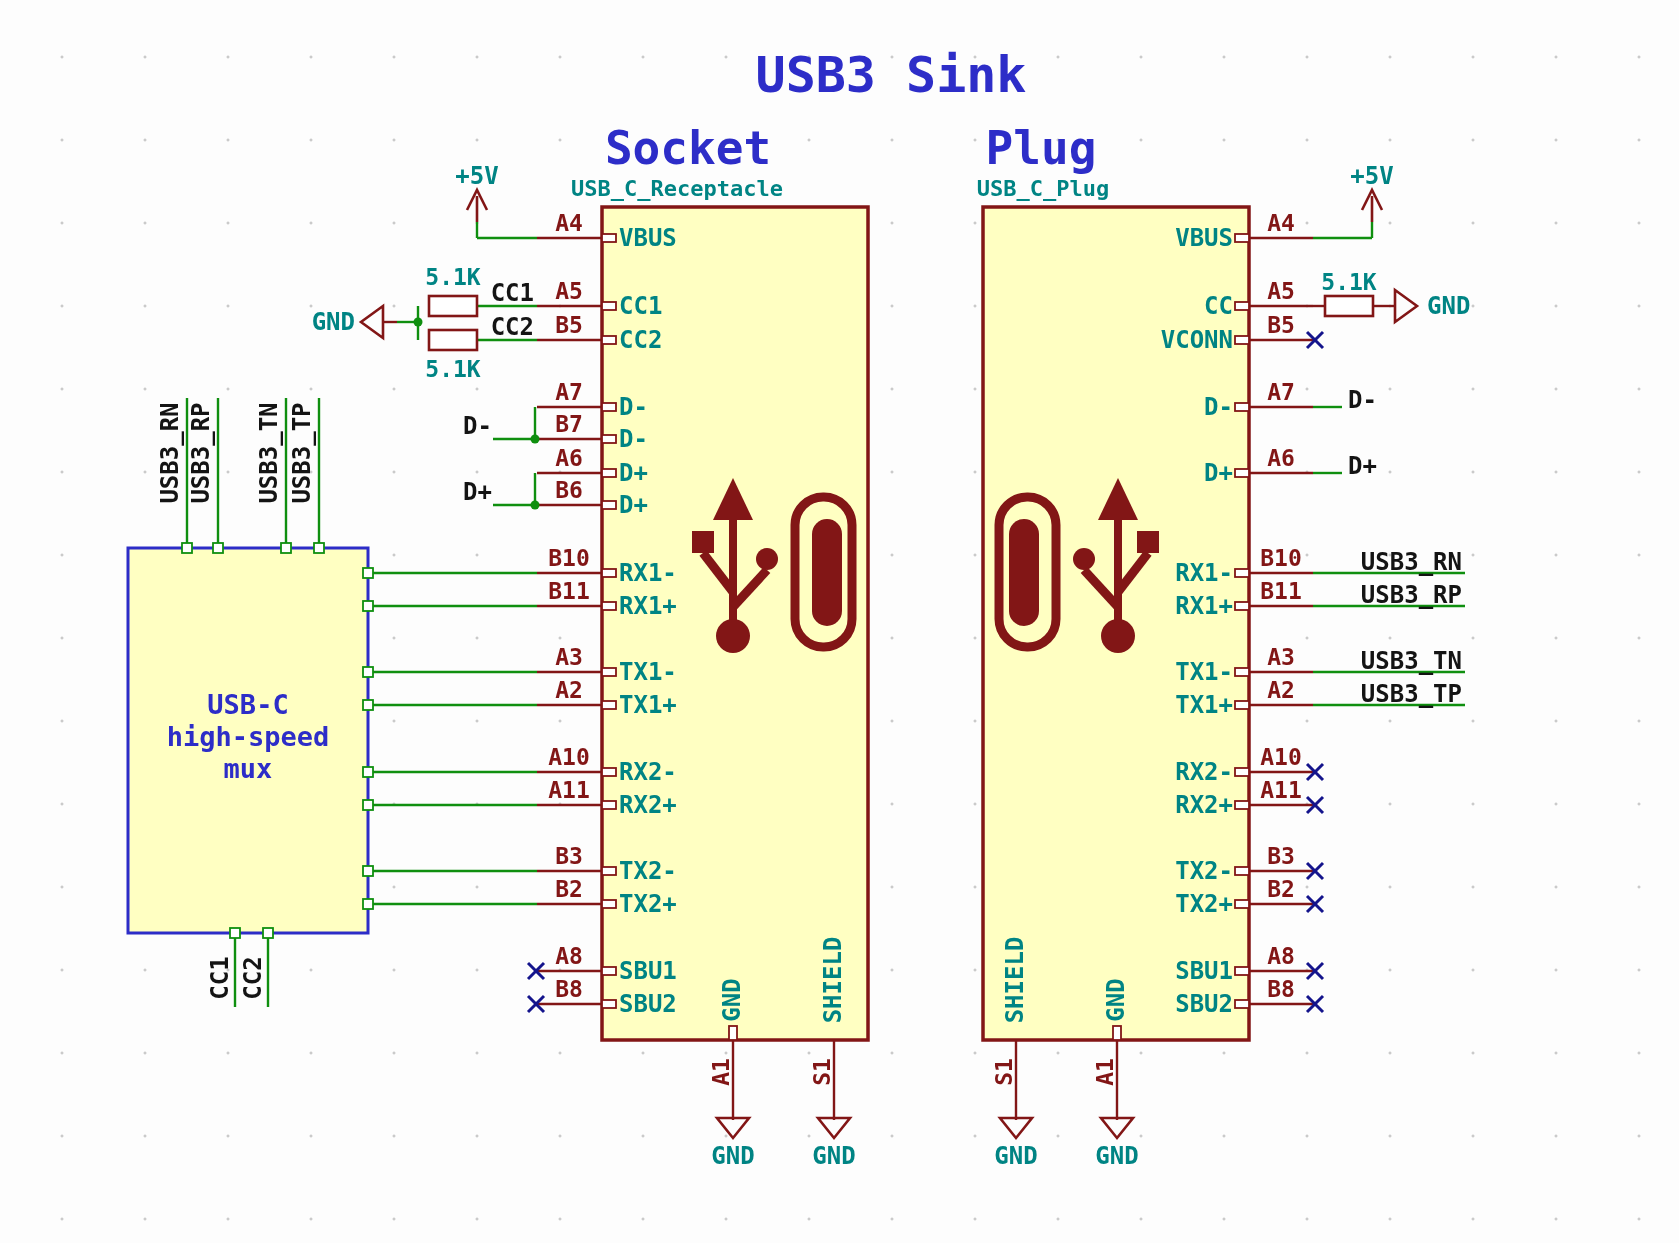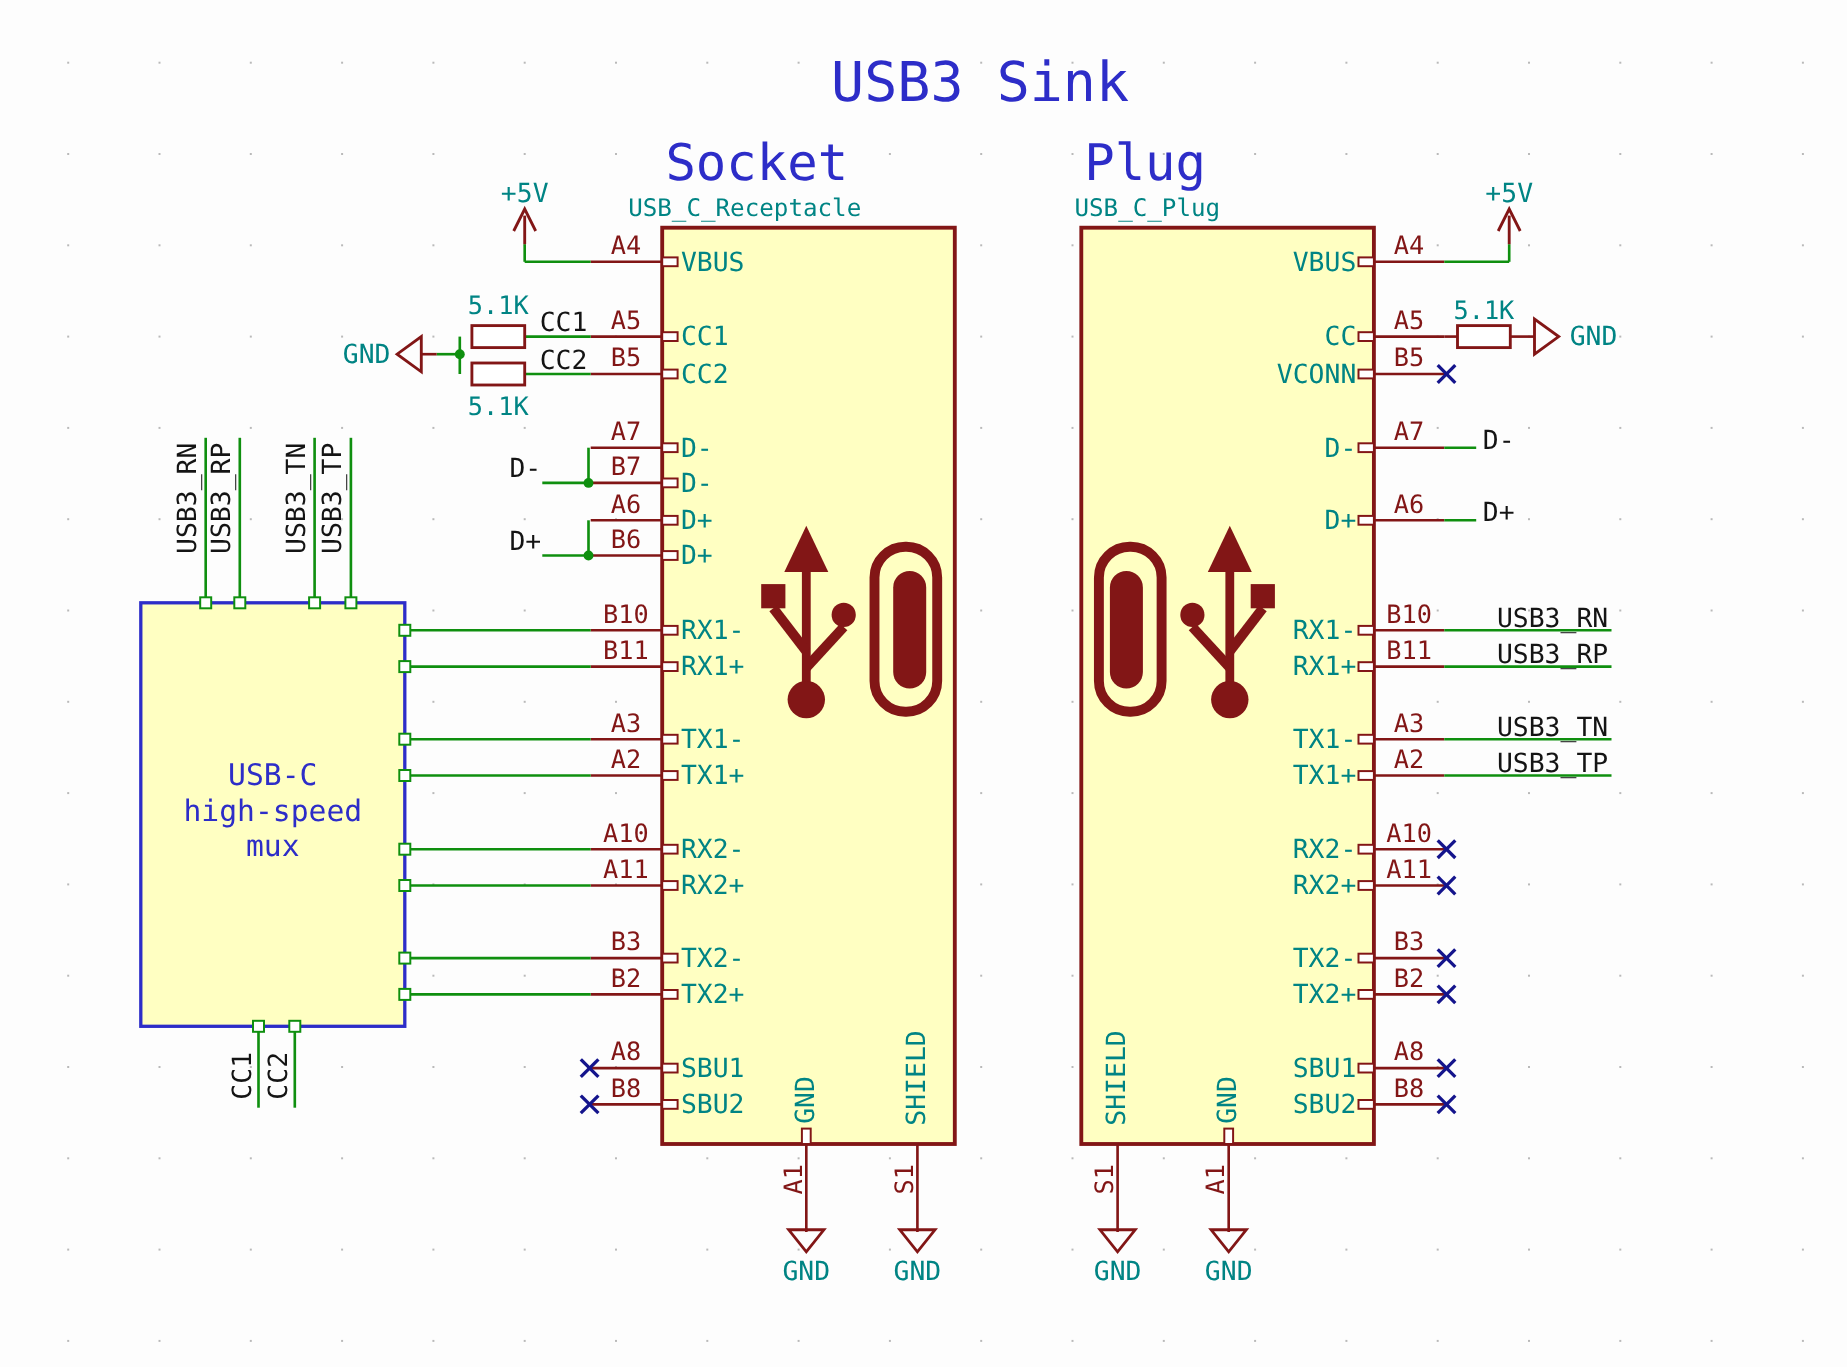--- a/index.html
+++ b/index.html
@@ -1,20 +1,20 @@
 <!DOCTYPE html>
 <html><head>
 <meta charset="utf-8">
 <style>
   html,body{margin:0;padding:0;background:#fff;}
   .canvas{
     position:relative;width:1679px;height:1243px;overflow:hidden;
     background-color:#fdfdfd;
     background-image:radial-gradient(circle,#b9b9b9 1.3px,rgba(0,0,0,0) 1.4px);
-    background-size:83px 83px;background-position:20.5px 15.5px;
+    background-size:83px 83px;background-position:20.5px 15.5px;font-weight:bold;
   }
   svg text{font-family:"DejaVu Sans Mono","Liberation Mono",monospace;}
   .body-rect{fill:#FFFFC2;stroke:#821616;stroke-width:3.5;}
   .mux-rect{fill:#FFFFC2;stroke:#2D2DC8;stroke-width:3;}
 </style>
 </head>
 <body>
 
 <div class="canvas">
 <svg id="schematic" width="1679" height="1243" viewBox="0 0 1679 1243">

